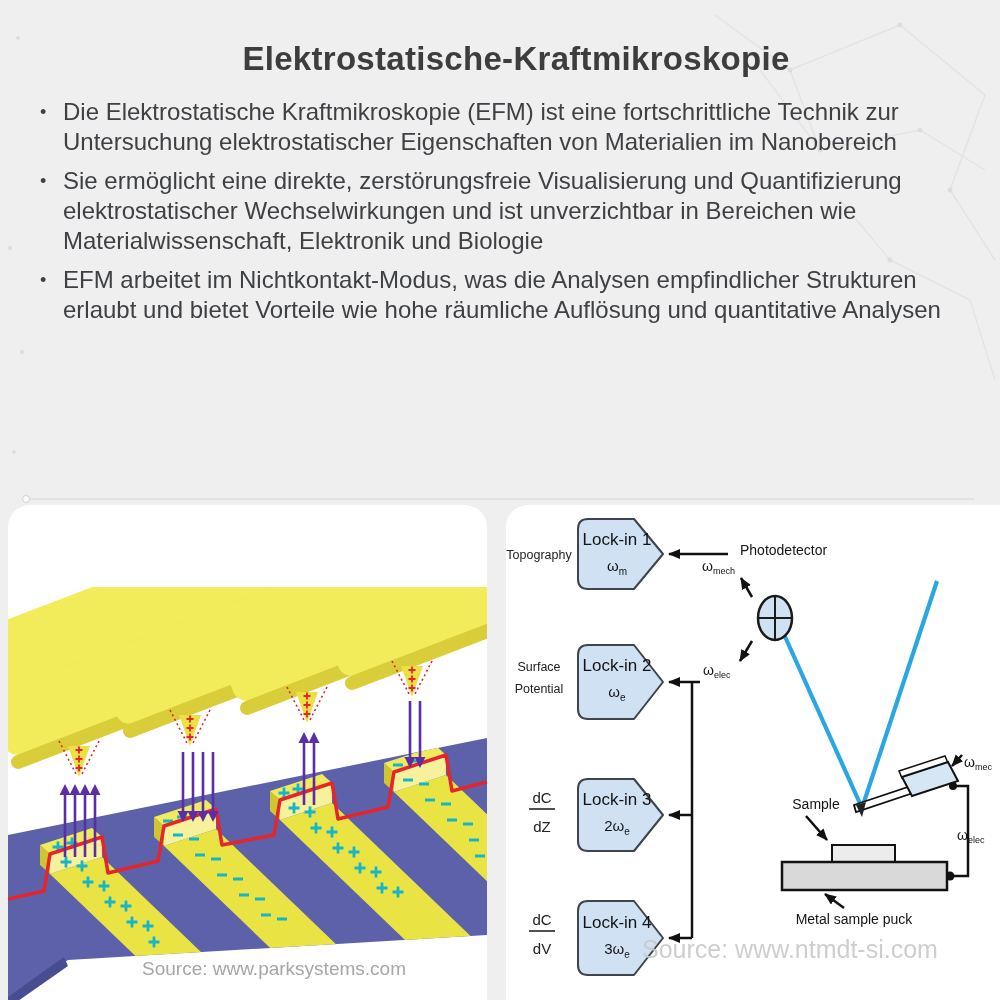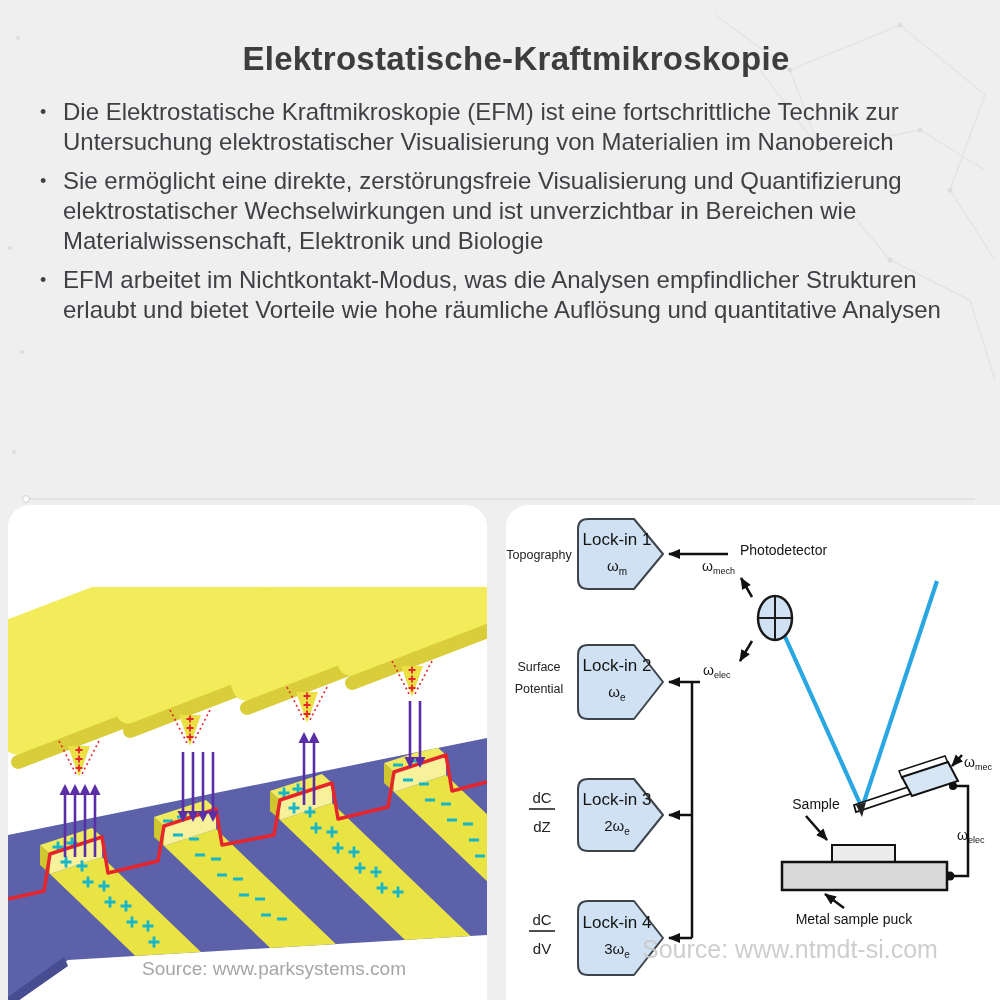--- a/index.html
+++ b/index.html
@@ -46,21 +46,21 @@
       <circle cx="22" cy="352" r="2"></circle>
         <circle cx="14" cy="452" r="2"></circle>
     </g>
   </svg>
 
   <h1 class="title">Elektrostatische-Kraftmikroskopie</h1>
 
   <div class="bullets">
     <div class="bullet">
       <span class="dot">•</span>
-      <span>Die Elektrostatische Kraftmikroskopie (EFM) ist eine fortschrittliche Technik zur Untersuchung elektrostatischer Visualisierung von Materialien im Nanobereich</span>
+      <span>Die Elektrostatische Kraftmikroskopie (EFM) ist eine fortschrittliche Technik zur Untersuchung elektrostatischer Eigenschaften von Materialien im Nanobereich</span>
     </div>
     <div class="bullet">
       <span class="dot">•</span>
       <span>Sie ermöglicht eine direkte, zerstörungsfreie Visualisierung und Quantifizierung elektrostatischer Wechselwirkungen und ist unverzichtbar in Bereichen wie Materialwissenschaft, Elektronik und Biologie</span>
     </div>
     <div class="bullet">
       <span class="dot">•</span>
       <span>EFM arbeitet im Nichtkontakt-Modus, was die Analysen empfindlicher Strukturen erlaubt und bietet Vorteile wie hohe räumliche Auflösung und quantitative Analysen</span>
     </div>
   </div>

